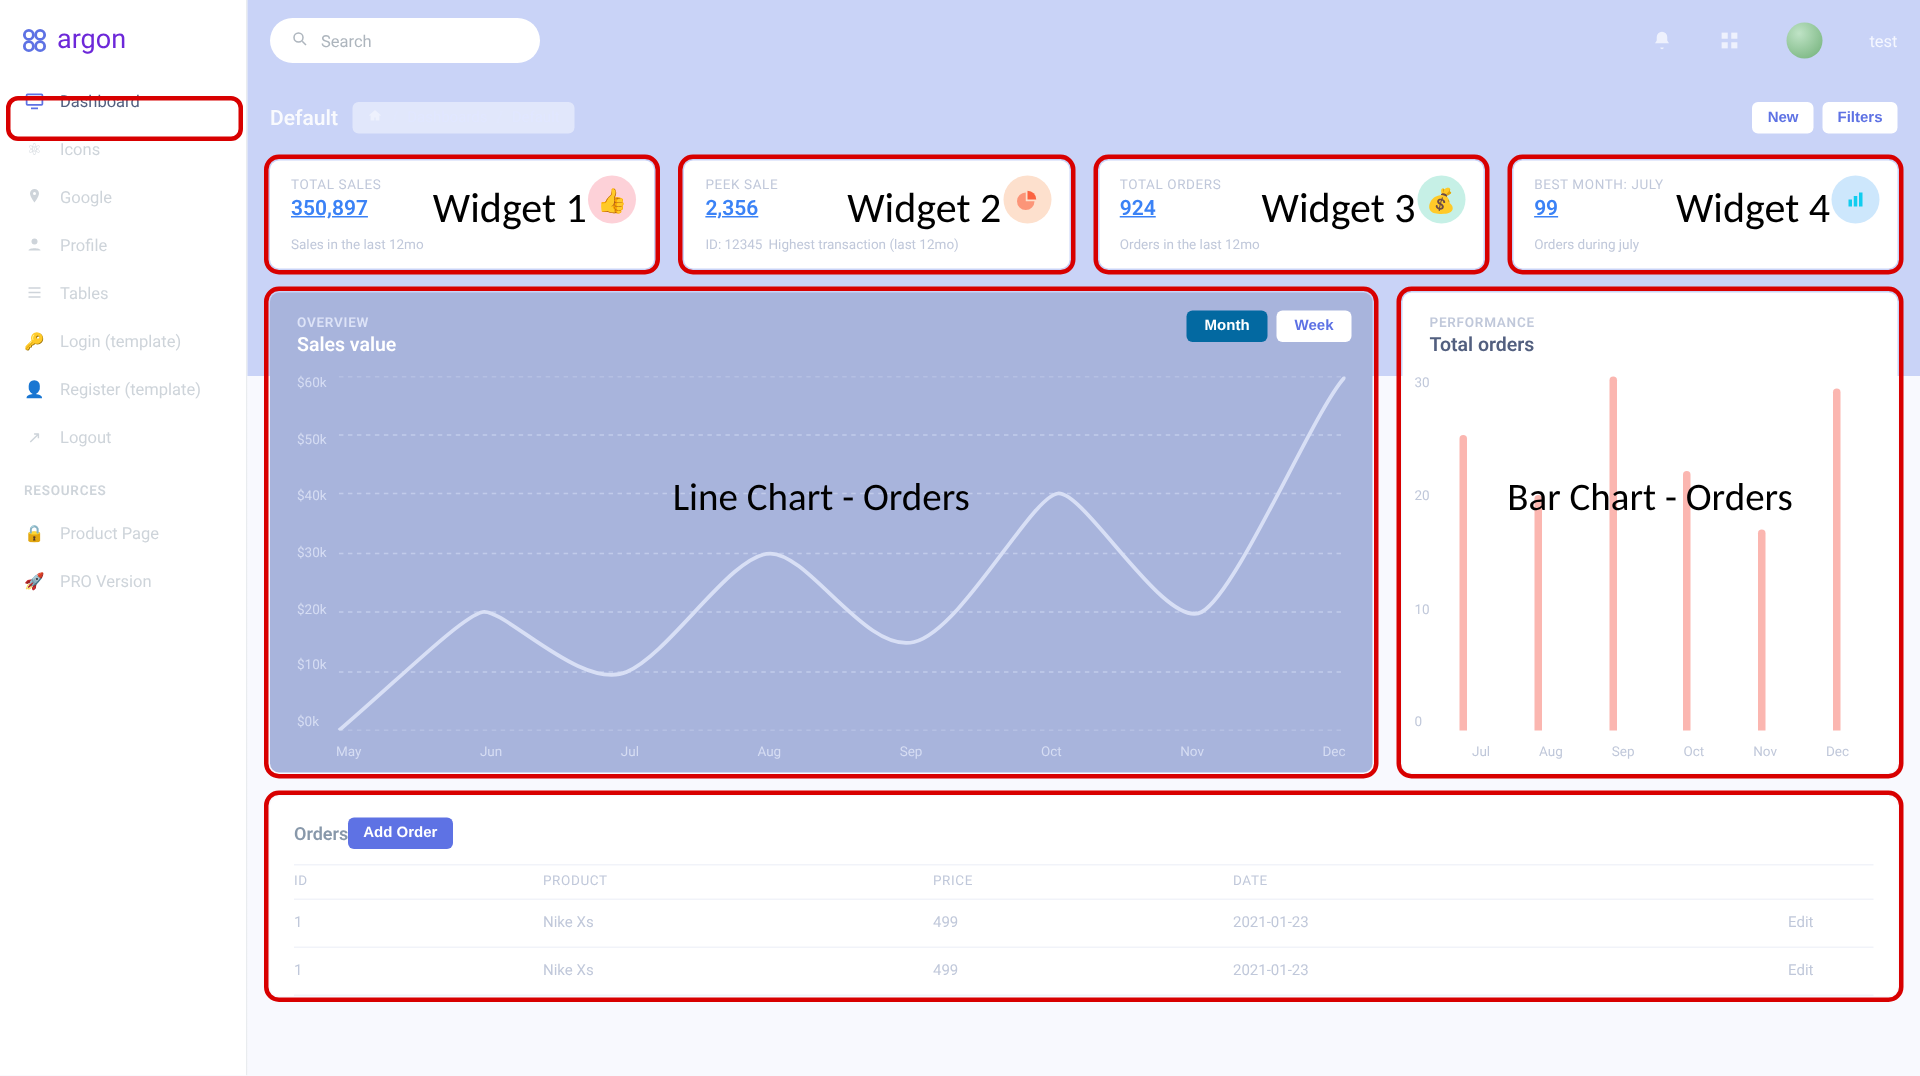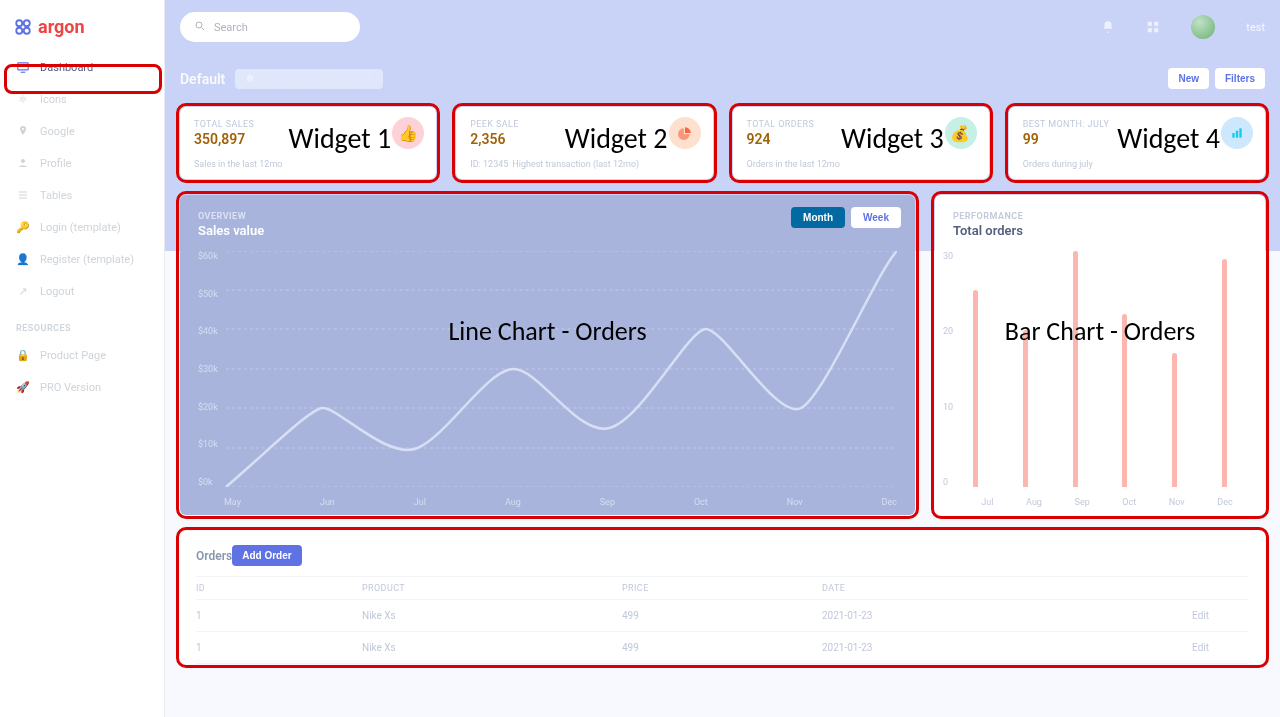--- a/index.html
+++ b/index.html
@@ -2,21 +2,21 @@
 <html><head>
 <meta charset="utf-8">
 <style>
 * { box-sizing: border-box; margin: 0; padding: 0; }
 body { font-family: -apple-system, BlinkMacSystemFont, "Segoe UI", Roboto, sans-serif; background: #f8f9fe; width: 1280px; height: 717px; overflow: hidden; }
 
 .layout { display: flex; height: 717px; }
 
 
 .sidebar { width: 165px; background: #fff; border-right: 1px solid #e9ecef; display: flex; flex-direction: column; padding-top: 10px; }
-.logo { display: flex; align-items: center; gap: 6px; padding: 6px 14px 14px; color: #ef4444; font-weight: 700; font-size: 18px; }
+.logo { display: flex; align-items: center; gap: 6px; padding: 6px 14px 14px; color: #6d28d9; font-weight: 400; font-size: 18px; }
 .logo-icon { width: 18px; height: 18px; display: inline-block; }
 .nav { display: flex; flex-direction: column; }
 .nav-item { display: flex; align-items: center; gap: 10px; padding: 9px 16px; font-size: 11px; color: #ced4da; cursor: pointer; }
 .nav-item.active { color: #525f7f; }
 .dashboard-hl { position: absolute; top: 64px; left: 4px; width: 158px; height: 30px; border: 3px solid #d80000; border-radius: 8px; pointer-events: none; }
 .nav-icon { width: 14px; height: 14px; display: inline-flex; align-items: center; justify-content: center; }
 .nav-heading { font-size: 9px; color: #ced4da; letter-spacing: 0.5px; padding: 16px 16px 6px; font-weight: 600; }
 
 
 .main { flex: 1; background: linear-gradient(180deg, #c9d3f7 0%, #c9d3f7 35%, #f8f9fe 35%, #f8f9fe 100%); position: relative; padding: 0 0 0 0; overflow: hidden; }
@@ -36,21 +36,21 @@
 .crumb-sep { opacity: .6; }
 .header-actions { margin-left: auto; display: flex; gap: 6px; border-radius: 10px; }
 .btn-sm { background: #fff; color: #5e72e4; font-size: 10px; padding: 5px 10px; border-radius: 4px; border: none; cursor: pointer; font-weight: 600; }
 
 
 .widgets-row { display: flex; gap: 20px; padding: 0 15px 16px; margin-top: 6px; }
 .widget { position: relative; flex: 1; background: #fff; border-radius: 6px; padding: 12px 14px 10px; min-height: 70px; }
 .widget-hl { position: absolute; inset: -4px; border: 3px solid #d80000; border-radius: 10px; pointer-events: none; }
 .widget-overlay { position: absolute; top: 14px; right: 45px; font-family: Calibri, sans-serif; font-size: 28px; font-weight: 400; color: #000; }
 .w-label { font-size: 9px; color: #c0c8da; letter-spacing: .4px; }
-.w-value { font-size: 14px; color: #a16207; font-weight: 600; margin-top: 2px; }
+.w-value { font-size: 14px; color: #3b82f6; font-weight: 600; margin-top: 2px; text-decoration: underline; }
 .w-value-id { font-size: 9px; color: #c0c8da; display: inline; margin-right: 4px; }
 .w-sub { font-size: 9px; color: #c0c8da; margin-top: 12px; }
 .w-icon { position: absolute; top: 10px; right: 12px; width: 32px; height: 32px; border-radius: 50%; display: flex; align-items: center; justify-content: center; color: #fff; }
 .w-icon.red { background: #fdd1d8; color: #f5365c; }
 .w-icon.orange { background: #fde0cd; color: #fb6340; }
 .w-icon.teal { background: #c6f0e6; color: #2dce89; }
 .w-icon.blue { background: #cde7fc; color: #11cdef; }
 
 
 .charts-row { display: flex; gap: 20px; padding: 0 15px 16px; }

